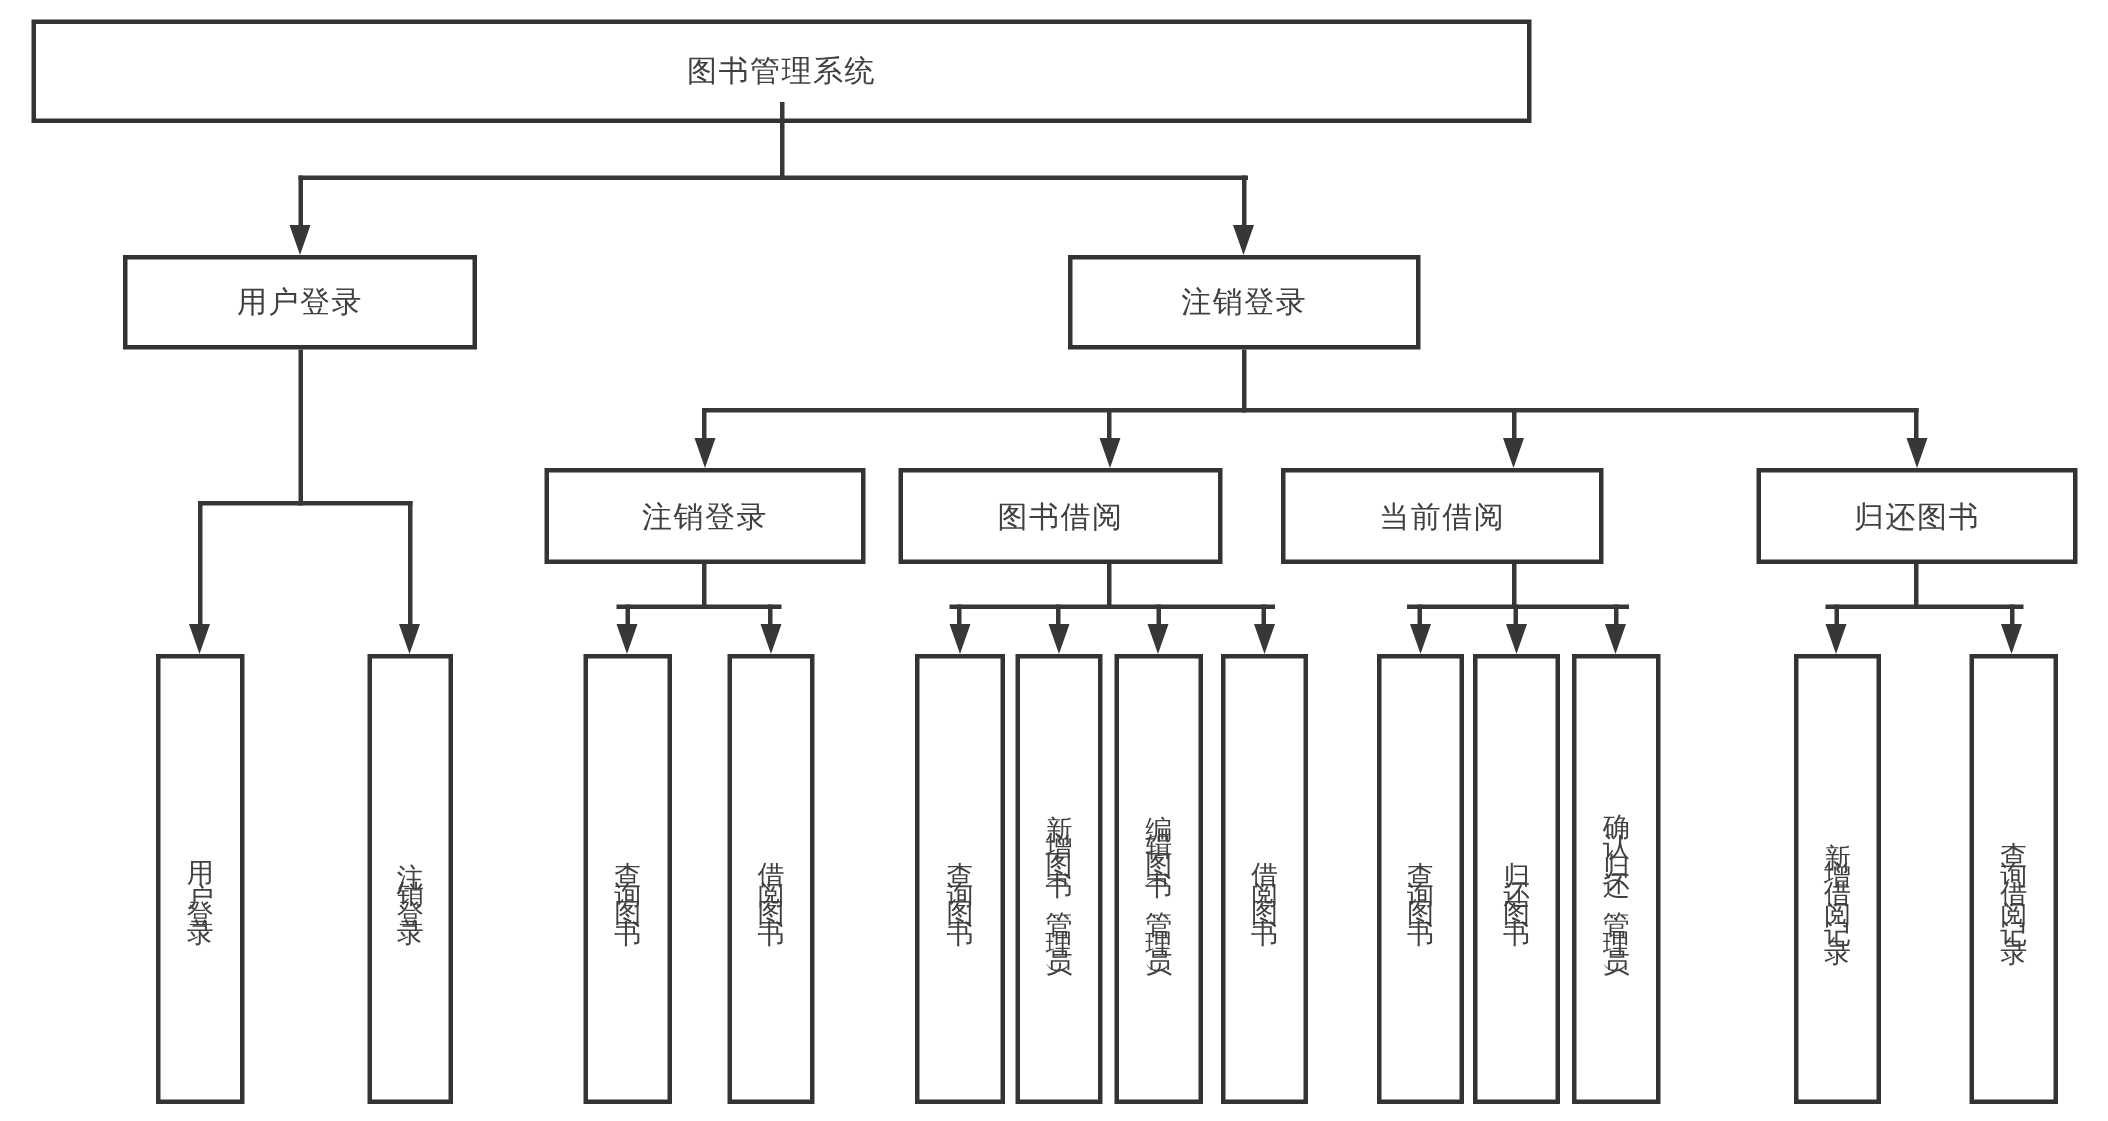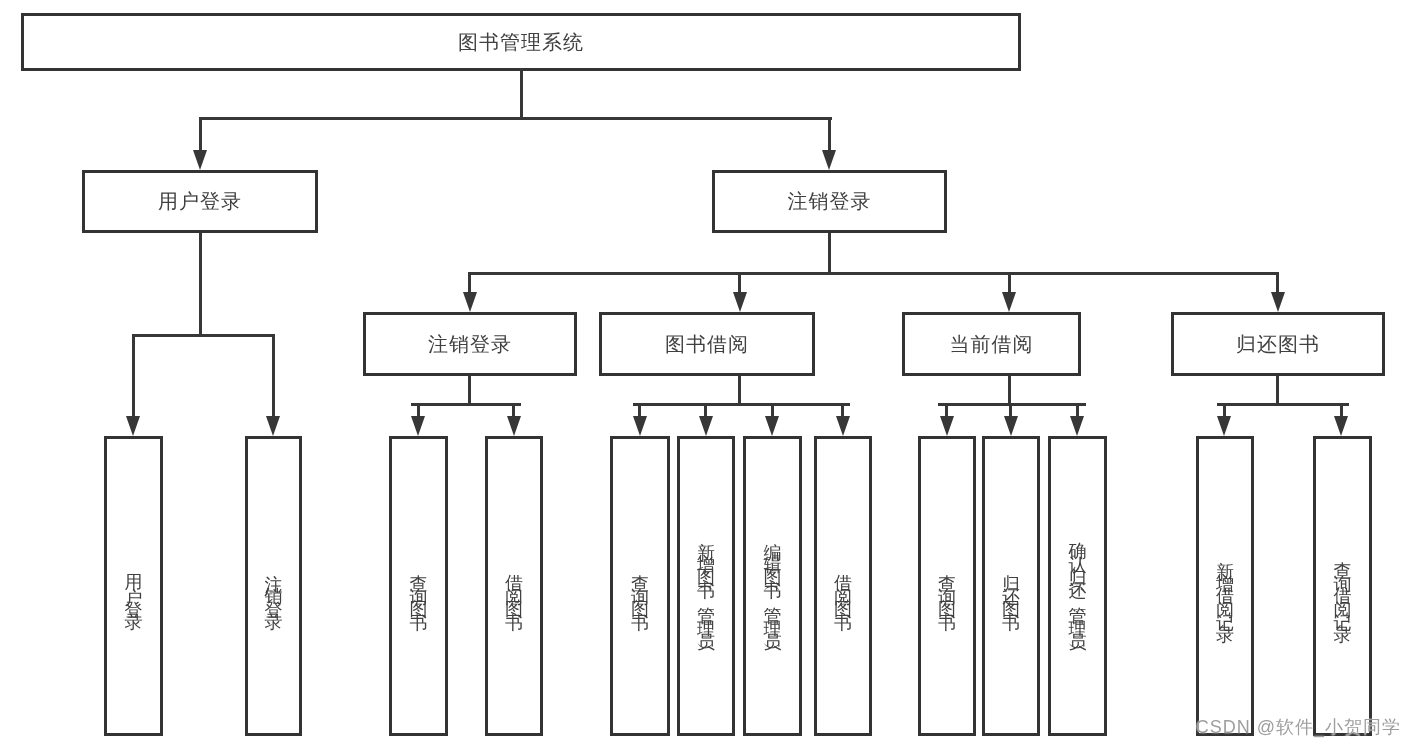--- a/index.html
+++ b/index.html
@@ -36,21 +36,21 @@
     position:absolute; right:4px; bottom:8px;
     font-size:18px; color:#9e9e9e; letter-spacing:1px;
     text-shadow:0 0 2px #ffffff;
   }
 </style>
 </head>
 <body>
 
 <div class="canvas">
 
-  <div class="box h" style="left:21px;top:13px;width:1000px;height:58px">
+  <div class="box h" style="left:21px;top:13px;width:1000px;height:69px">
     <span>图书管理系统</span>
   </div>
 
   <div class="line" style="left:520px;top:68px;width:3px;height:50px"></div>
   <div class="line" style="left:199px;top:117px;width:633px;height:3px"></div>
   <div class="line" style="left:199px;top:117px;width:3px;height:35px"></div>
   <div class="arrow" style="left:193px;top:150px"></div>
   <div class="line" style="left:828px;top:117px;width:3px;height:35px"></div>
   <div class="arrow" style="left:822px;top:150px"></div>
 
@@ -78,21 +78,21 @@
   <div class="arrow" style="left:1002px;top:292px"></div>
   <div class="line" style="left:1276px;top:272px;width:3px;height:23px"></div>
   <div class="arrow" style="left:1271px;top:292px"></div>
 
   <div class="box h" style="left:363px;top:312px;width:214px;height:64px">
     <span>注销登录</span>
   </div>
   <div class="box h" style="left:599px;top:312px;width:216px;height:64px">
     <span>图书借阅</span>
   </div>
-  <div class="box h" style="left:902px;top:312px;width:179px;height:64px">
+  <div class="box h" style="left:854px;top:312px;width:215px;height:64px">
     <span>当前借阅</span>
   </div>
   <div class="box h" style="left:1171px;top:312px;width:214px;height:64px">
     <span>归还图书</span>
   </div>
 
   <div class="line" style="left:468px;top:376px;width:3px;height:29px"></div>
   <div class="line" style="left:411px;top:403px;width:110px;height:3px"></div>
   <div class="line" style="left:417px;top:403px;width:3px;height:15px"></div>
   <div class="arrow" style="left:411px;top:416px"></div>
@@ -163,15 +163,14 @@
     <span class="vtext">确认归还（管理员）</span>
   </div>
 
   <div class="box v" style="left:1196px;top:436px;width:58px;height:300px">
     <span class="vtext">新增借阅记录</span>
   </div>
   <div class="box v" style="left:1313px;top:436px;width:59px;height:300px">
     <span class="vtext">查询借阅记录</span>
   </div>
 
-  <div class="watermark">CSDN @软件_小贺同学</div>
 
 </div>
 
 </body></html>

